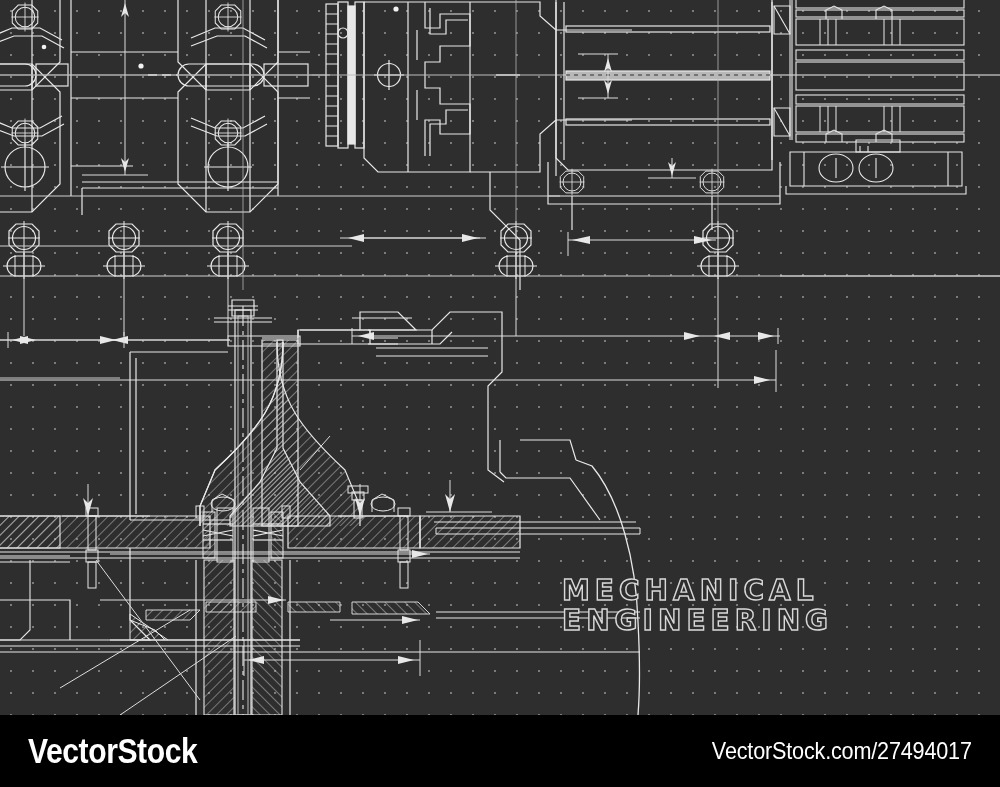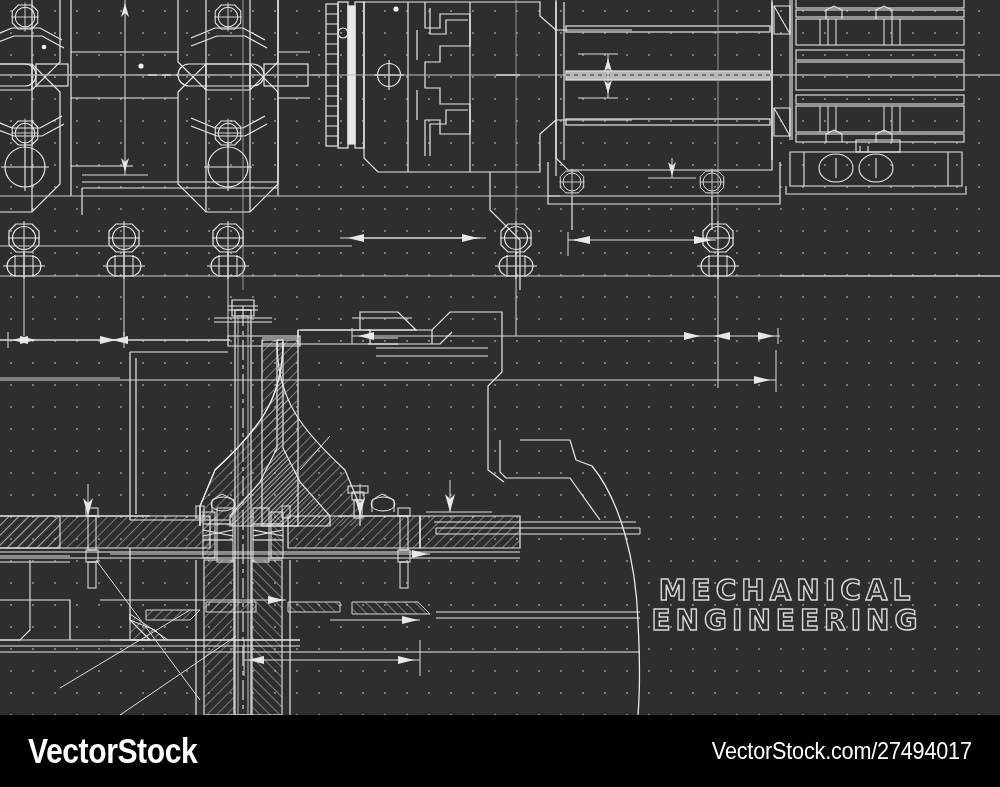--- a/index.html
+++ b/index.html
@@ -21,24 +21,24 @@
     left:0; top:0;
     width:1000px; height:715px;
     background:#2e2e2e;
     overflow:hidden;
   }
   #canvas-wrap svg{ display:block; }
 
   
   #title-block{
     position:absolute;
-    right:3px;
+    right:18px;
     top:576px;
     width:420px;
-    text-align:center;
+    text-align:left;
     pointer-events:none;
     line-height:1.08;
   }
   .title-line{
     font-family:"DejaVu Sans", sans-serif;
     font-weight:700;
     font-size:28px;
     letter-spacing:5px;
     color:#2e2e2e;
     -webkit-text-stroke:1.4px #d8d8d8;

